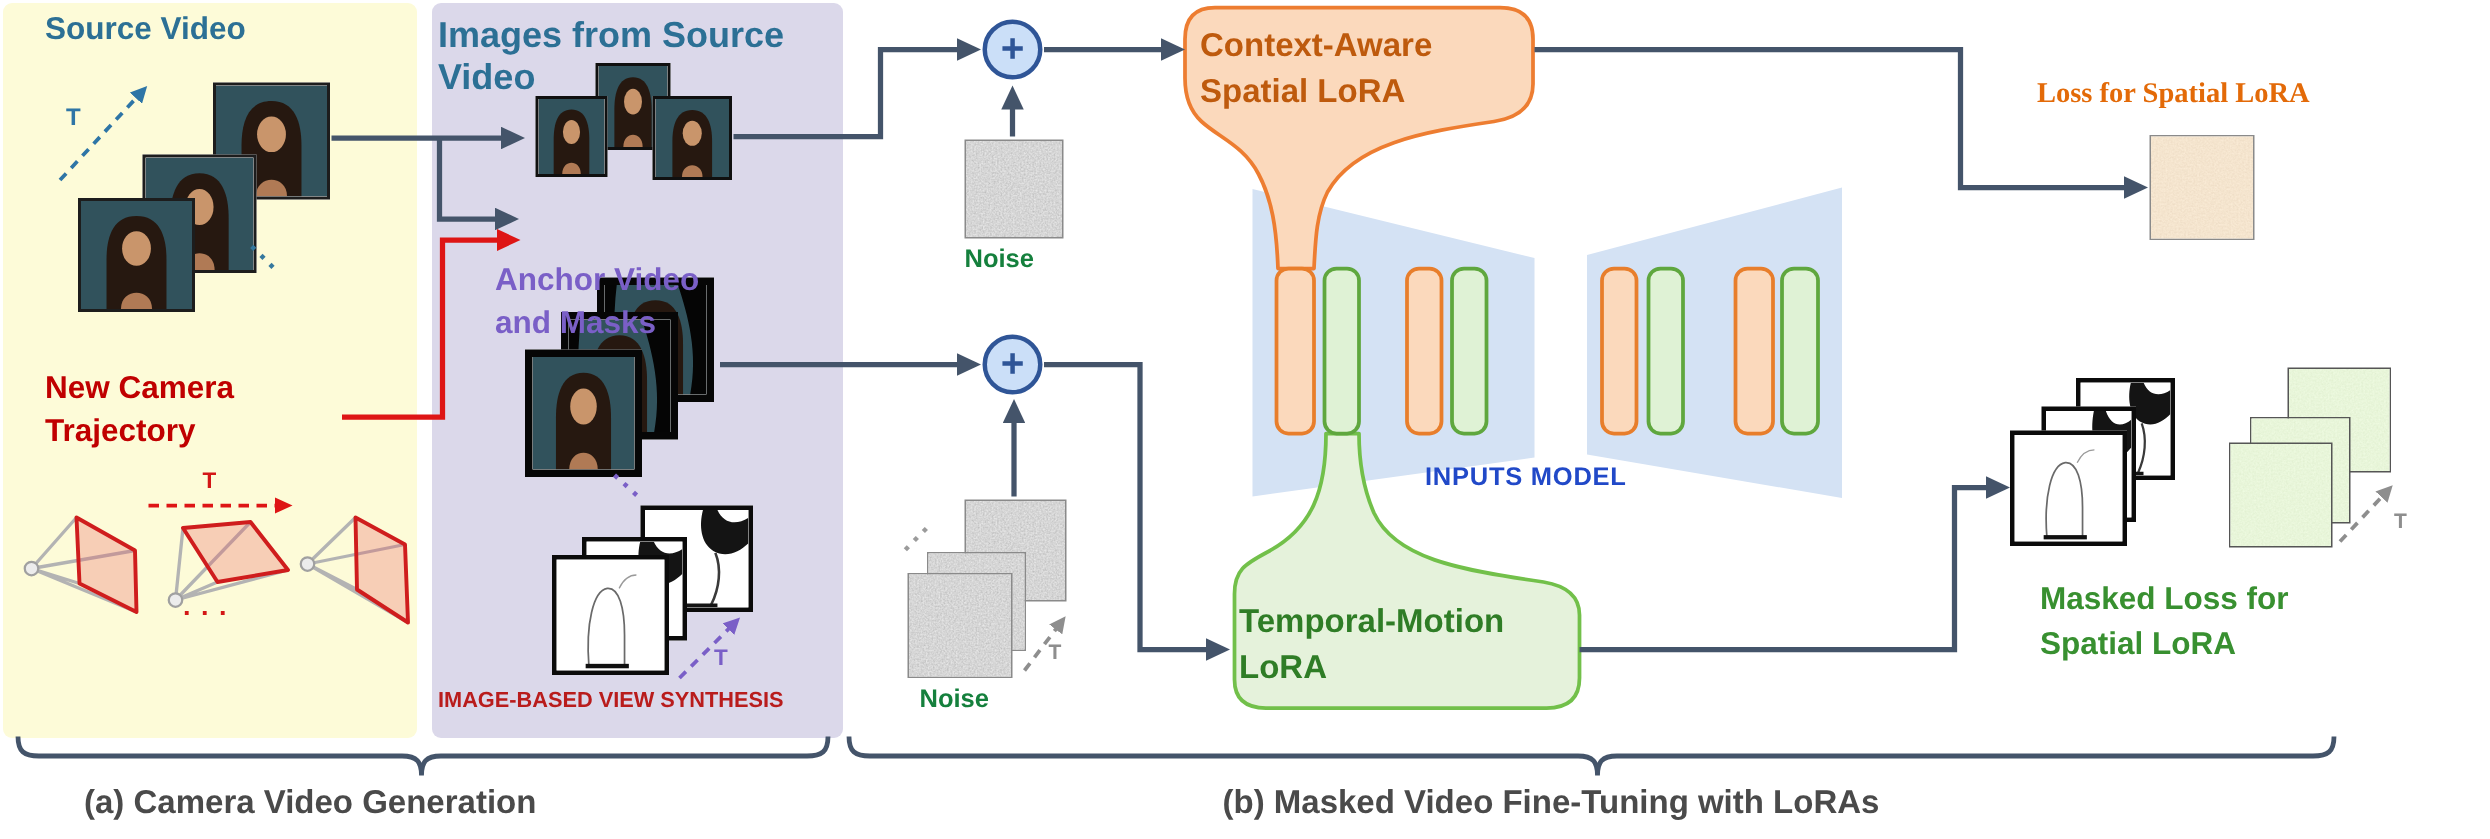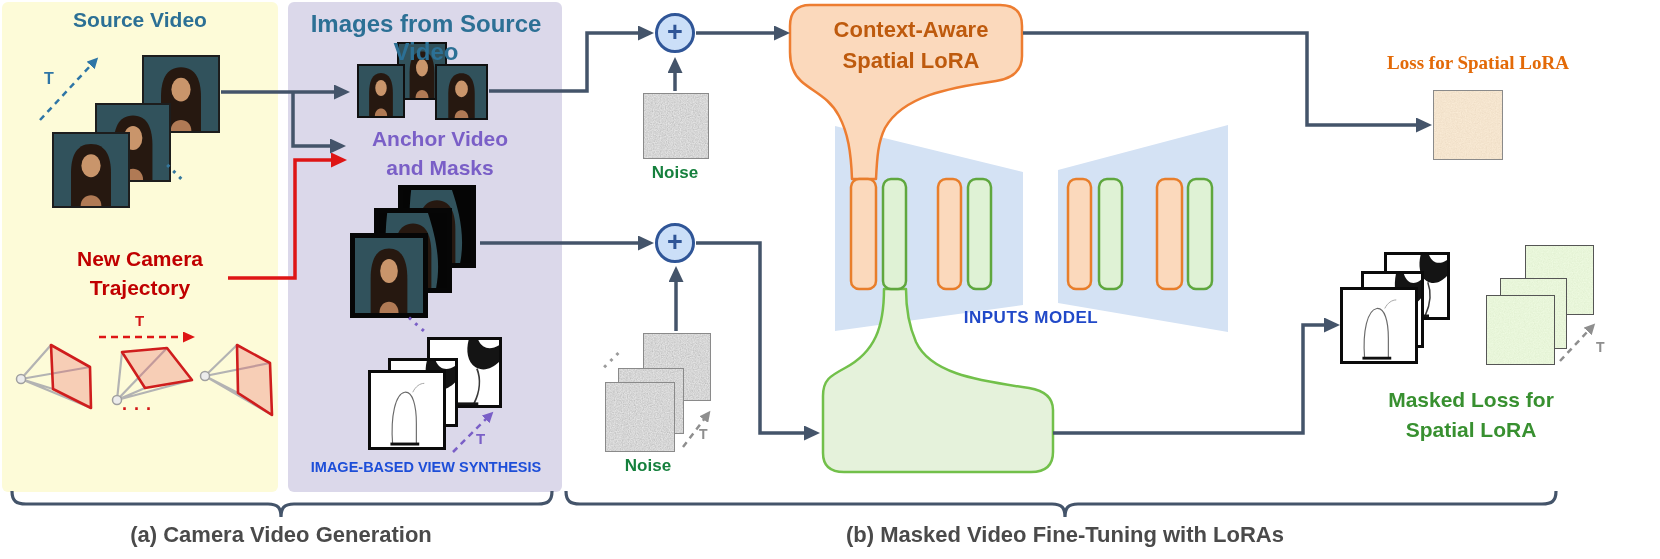--- a/index.html
+++ b/index.html
@@ -3,22 +3,22 @@
 <meta charset="utf-8">
 <style>
   html,body{margin:0;padding:0;background:#fff;}
   .stage{position:relative;width:1660px;height:559px;background:#fff;overflow:hidden;
          font-family:"Liberation Sans",sans-serif;}
   .abs{position:absolute;}
   .panel{position:absolute;border-radius:6px;}
   .panel-yellow{left:2px;top:2px;width:276px;height:490px;background:#FDFBD8;}
   .panel-purple{left:288px;top:2px;width:274px;height:490px;background:#DBD8EA;}
   .lbl{position:absolute;font-weight:700;white-space:nowrap;}
-  .ctr{text-align:center;white-space:normal;}
-  .teal{color:#2C7095;} .redtxt{color:#C00000;} .purp{color:#7A5FC7;} .dpurp{color:#1d4ed8;}
+  .ctr{text-align:left;white-space:normal;}
+  .teal{color:#2C7095;} .redtxt{color:#C00000;} .purp{color:#7A5FC7;margin-top:48px;} .dpurp{color:#b91c1c;}
   .graytxt{color:#15803d;} .cap{color:#4A4A4A;} .orng{color:#BE5A0D;} .lossOr{color:#E36A08;font-family:Liberation Serif, serif;}
   .grn{color:#2F7D26;} .lossGr{color:#389030;} .bluelbl{color:#2149C8;}
   .frame{position:absolute;box-sizing:border-box;background:#fff;}
   .frame svg{display:block;width:100%;height:100%;}
   .b2{border:2px solid #1d1d1d;} .b25{border:2.5px solid #101010;}
   .b5{border:5px solid #060606;} .b3{border:3px solid #0b0b0b;}
   .noise{border:1px solid #8a8a8a;} .noise svg{display:block;width:100%;height:100%;}
   .plus{position:absolute;width:40px;height:40px;border-radius:50%;background:#CBDFF8;
         border:3px solid #2F5597;box-sizing:border-box;color:#2F5597;font-weight:700;
         font-size:27px;line-height:32px;text-align:center;}
@@ -331,20 +331,24 @@
 
   <div class="lbl graytxt ctr" style="left:643px;top:163px;width:64px;font-size:17px">Noise</div>
   <div class="lbl graytxt ctr" style="left:613px;top:456px;width:70px;font-size:17px">Noise</div>
   <div class="dots" style="left:596px;top:344px;color:#9b9b9b;transform:rotate(-45deg)">...</div>
   <div class="lbl" style="left:699px;top:426px;font-size:14px;color:#8E8E8E">T</div>
 
   <div class="lbl orng ctr" style="left:800px;top:14px;width:222px;font-size:22px;line-height:31px">
     <span>Context-Aware</span><br>
     <span>Spatial LoRA</span>
   </div>
+  <div class="lbl grn ctr" style="left:826px;top:398px;width:228px;font-size:22px;line-height:31px">
+    <span>Temporal-Motion</span><br>
+    <span>LoRA</span>
+  </div>
   <div class="lbl bluelbl ctr" style="left:950px;top:308px;width:162px;font-size:17px;letter-spacing:0.5px">INPUTS MODEL</div>
 
   <div class="lbl lossOr ctr" style="left:1358px;top:52px;width:240px;font-size:19px">Loss for Spatial LoRA</div>
   <div class="lbl lossGr ctr" style="left:1360px;top:385px;width:222px;font-size:21px;line-height:30px">
     <span>Masked Loss for</span><br>
     <span>Spatial LoRA</span>
   </div>
   <div class="lbl" style="left:1596px;top:339px;font-size:14px;color:#8E8E8E">T</div>
 
   <div class="lbl cap ctr" style="left:56px;top:522px;width:450px;font-size:22px">(a) Camera Video Generation</div>

